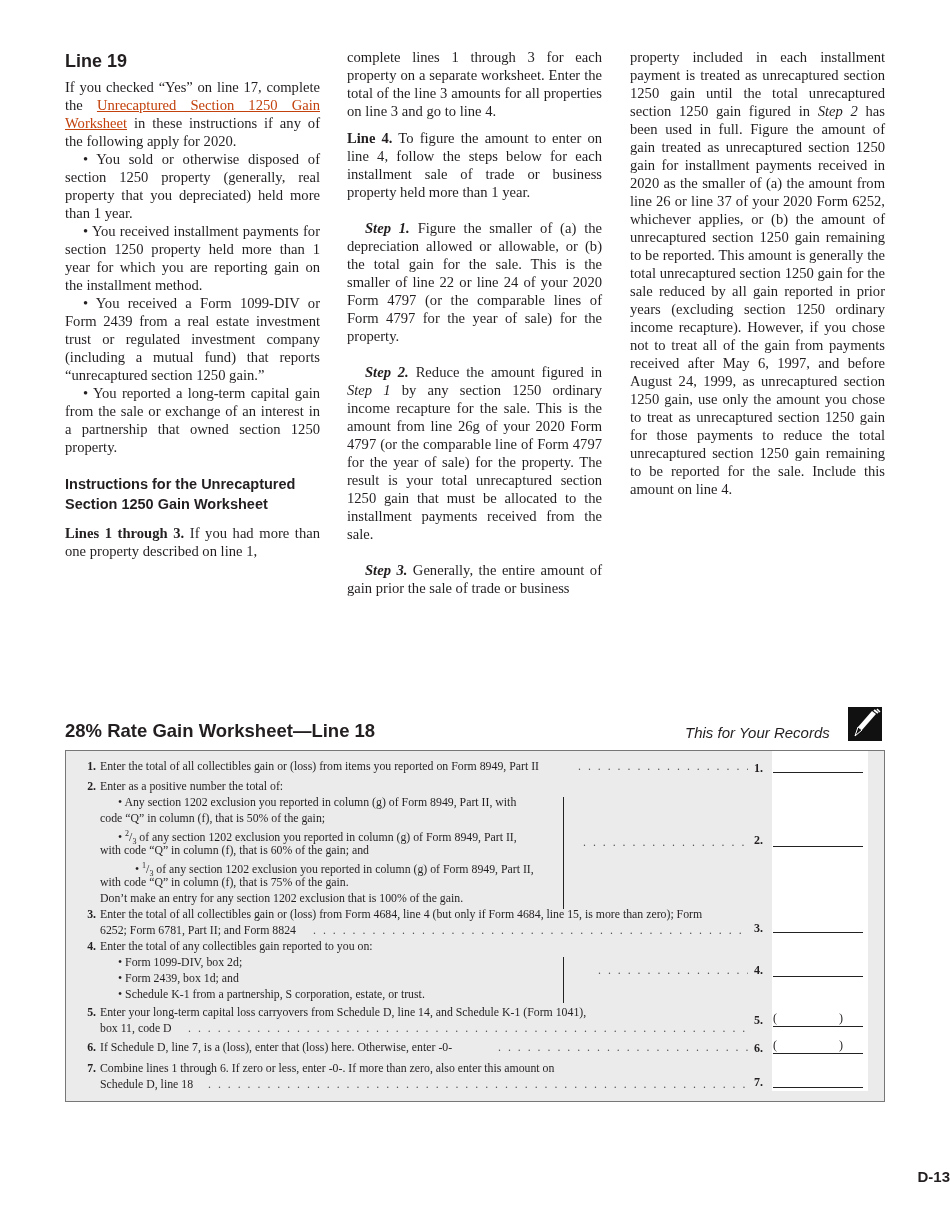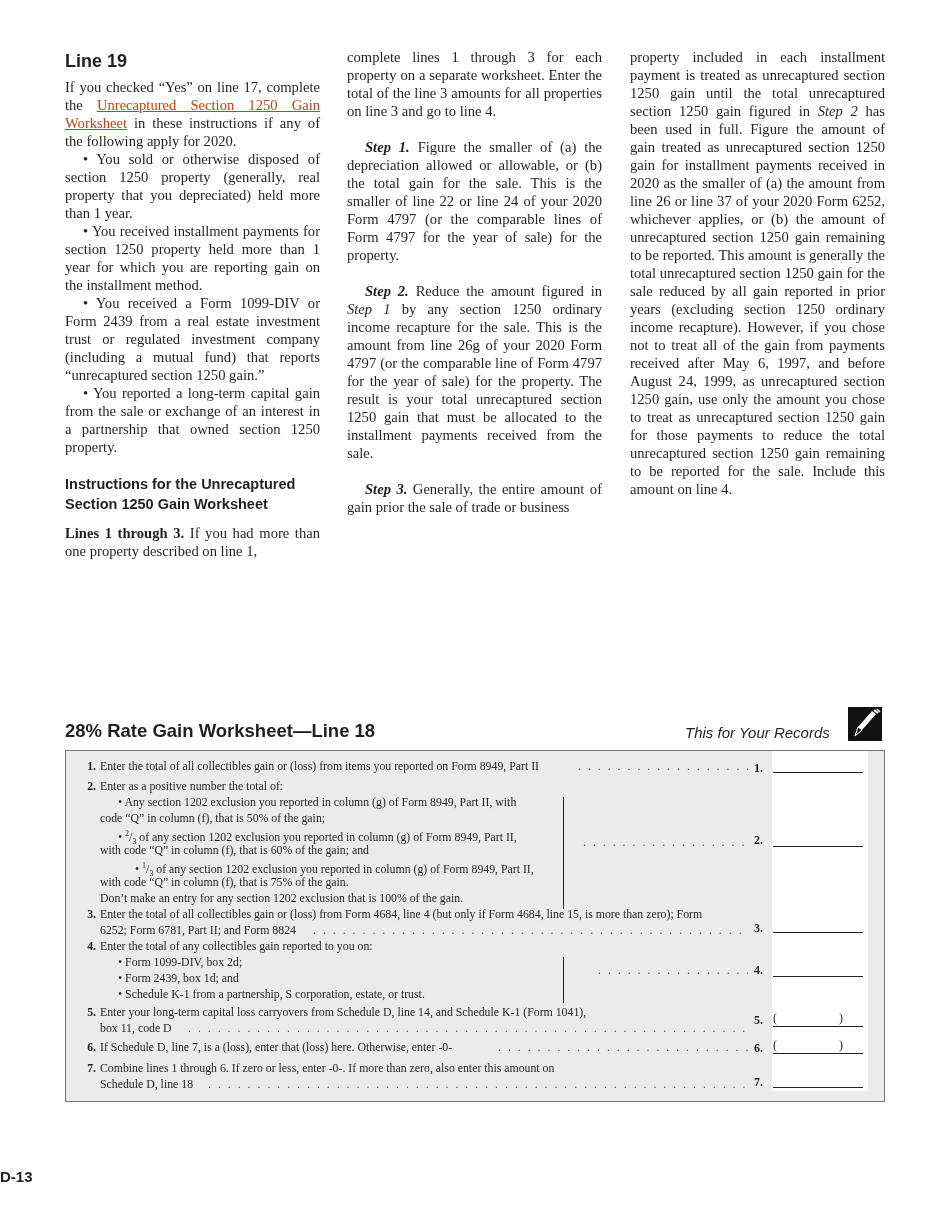--- a/index.html
+++ b/index.html
@@ -26,39 +26,40 @@
   .ws-answer-col { position: absolute; left: 706px; top: 0; width: 96px; height: 340px; background: #ffffff; }
   .ws-line { position: absolute; left: 12px; font-size: 11.8px; line-height: 16px; font-family: "Liberation Serif", serif; }
   .ws-num { position: absolute; left: 0; font-weight: bold; width: 18px; text-align: right; }
   .ws-text { position: absolute; left: 22px; white-space: nowrap; }
   .ws-dots { position: absolute; letter-spacing: 2px; color: #555; white-space: nowrap; overflow: hidden; }
   .ws-lbl { position: absolute; left: 688px; font-weight: bold; font-size: 12px; }
   .ws-field { position: absolute; left: 707px; width: 90px; height: 15px; border-bottom: 1px solid #222; font-size: 12px; }
   .paren-l { position: absolute; left: 0; top: 0; }
   .paren-r { position: absolute; right: 20px; top: 0; }
   .bracket-line { position: absolute; width: 1px; background: #222; }
-  .page-num { position: absolute; left: 0; width: 950px; top: 1168px; text-align: left; font-family: "Liberation Sans", sans-serif; font-weight: bold; font-size: 15px; }
+  .page-num { position: absolute; left: 0; width: 950px; top: 1168px; text-align: right; font-family: "Liberation Sans", sans-serif; font-weight: bold; font-size: 15px; }
   sup.f, sub.f { font-size: 8px; }
 </style>
 </head>
 <body>
 
 <div class="col col1">
   <h2 class="section">Line 19</h2>
   <p><span>If you checked “Yes” on line 17, complete the </span><a class="link" href="#">Unrecaptured Section 1250 Gain Worksheet</a><span> in these instructions if any of the following apply for 2020.</span></p>
   <p class="indent">• You sold or otherwise disposed of section 1250 property (generally, real property that you depreciated) held more than 1 year.</p>
   <p class="indent">• You received installment payments for section 1250 property held more than 1 year for which you are reporting gain on the installment method.</p>
   <p class="indent">• You received a Form 1099-DIV or Form 2439 from a real estate investment trust or regulated investment company (including a mutual fund) that reports “unrecaptured section 1250 gain.”</p>
   <p class="indent">• You reported a long-term capital gain from the sale or exchange of an interest in a partnership that owned section 1250 property.</p>
   <h3 class="sub">Instructions for the Unrecaptured Section 1250 Gain Worksheet</h3>
   <p><span class="bold">Lines 1 through 3.</span><span> If you had more than one property described on line 1,</span></p>
 </div>
 
 <div class="col col2">
   <p>complete lines 1 through 3 for each property on a separate worksheet. Enter the total of the line 3 amounts for all properties on line 3 and go to line 4.</p>
+  <p class="gap"><span class="bold">Line 4.</span><span> To figure the amount to enter on line 4, follow the steps below for each installment sale of trade or business property held more than 1 year.</span></p>
   <p class="indent bigap"><span class="bi">Step 1.</span><span> Figure the smaller of (a) the depreciation allowed or allowable, or (b) the total gain for the sale. This is the smaller of line 22 or line 24 of your 2020 Form 4797 (or the comparable lines of Form 4797 for the year of sale) for the property.</span></p>
   <p class="indent bigap"><span class="bi">Step 2.</span><span> Reduce the amount figured in </span><span class="it">Step 1</span><span> by any section 1250 ordinary income recapture for the sale. This is the amount from line 26g of your 2020 Form 4797 (or the comparable line of Form 4797 for the year of sale) for the property. The result is your total unrecaptured section 1250 gain that must be allocated to the installment payments received from the sale.</span></p>
   <p class="indent bigap"><span class="bi">Step 3.</span><span> Generally, the entire amount of gain prior the sale of trade or business</span></p>
 </div>
 
 <div class="col col3">
   <p><span>property included in each installment payment is treated as unrecaptured section 1250 gain until the total unrecaptured section 1250 gain figured in </span><span class="it">Step 2</span><span> has been used in full. Figure the amount of gain treated as unrecaptured section 1250 gain for installment payments received in 2020 as the smaller of (a) the amount from line 26 or line 37 of your 2020 Form 6252, whichever applies, or (b) the amount of unrecaptured section 1250 gain remaining to be reported. This amount is generally the total unrecaptured section 1250 gain for the sale reduced by all gain reported in prior years (excluding section 1250 ordinary income recapture). However, if you chose not to treat all of the gain from payments received after May 6, 1997, and before August 24, 1999, as unrecaptured section 1250 gain, use only the amount you chose to treat as unrecaptured section 1250 gain for those payments to reduce the total unrecaptured section 1250 gain remaining to be reported for the sale. Include this amount on line 4.</span></p>
 </div>
 
 <div class="ws-title">28% Rate Gain Worksheet—Line 18</div>

